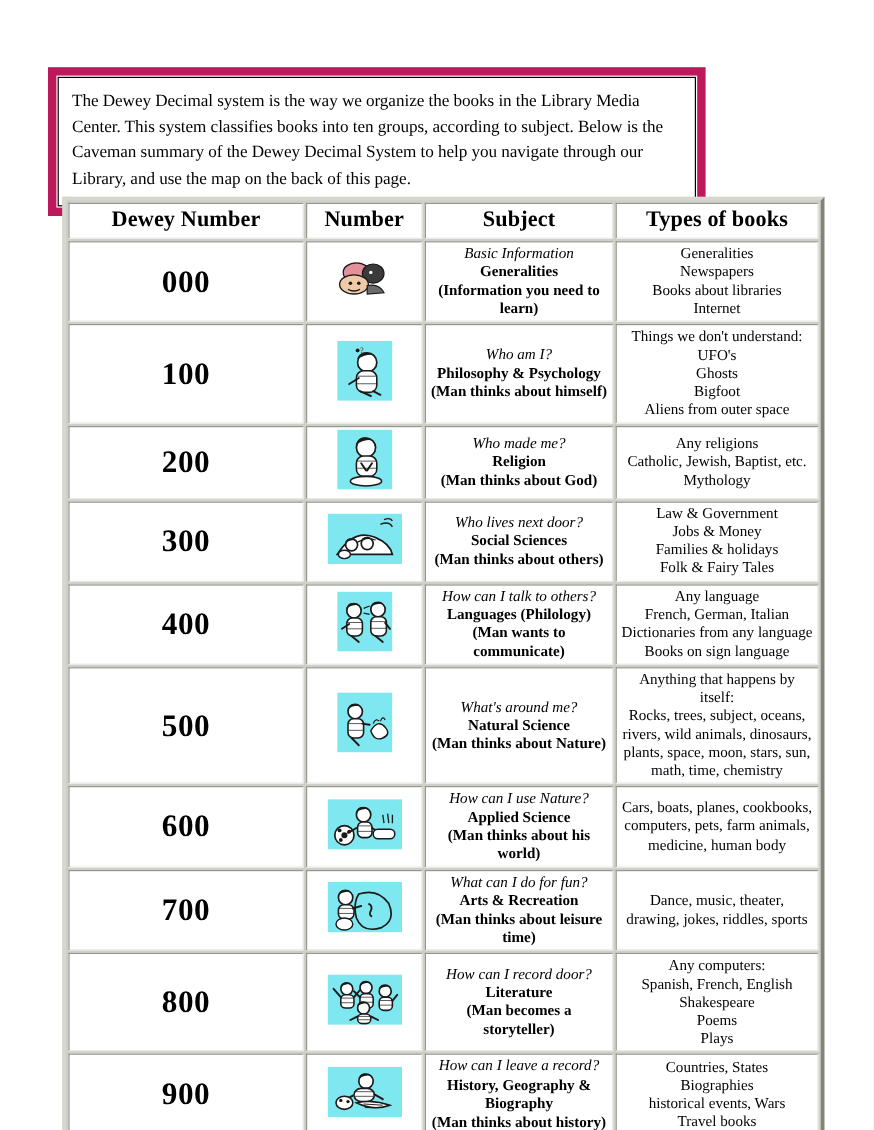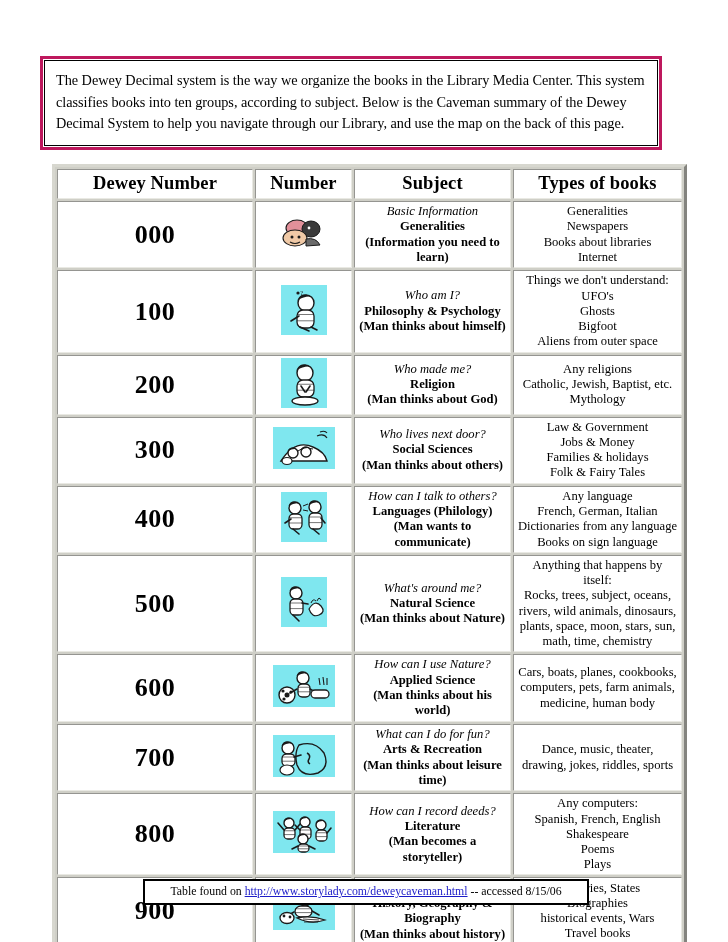--- a/index.html
+++ b/index.html
@@ -22,23 +22,23 @@
     height: 942px;
     position: relative;
     box-sizing: border-box;
   }
 
   
   .intro-wrap {
     position: absolute;
     left: 40px;
     top: 56px;
-    width: 622px;
+    width: 548px;
     box-sizing: border-box;
-    border: 3px solid #be185d;
+    border: 7px solid #be185d;
     background: #ffffff;
     padding: 1px;
   }
   .intro-inner {
     border: 1px solid #000000;
     padding: 9px 11px 10px 11px;
     box-sizing: border-box;
   }
   .intro-text {
     font-size: 14.3px;
@@ -400,21 +400,21 @@
                   <path d="M43,21.75 l11,0 M43,25.6 l11,0" stroke="#1a1a1a" stroke-width="0.8" opacity="0.75"></path>
                   <path d="M54,22 L58,17" stroke="#1a1a1a" stroke-width="1.6" stroke-linecap="round" fill="none"></path>
                   <circle cx="30" cy="28" r="5" fill="#fff" stroke="#1a1a1a" stroke-width="1.4"></circle>
                   <path d="M24.5,26.25 q2.5,-6.5 10,-1.25 q-3,-2.5 -10,1.25z" fill="#1a1a1a"></path>
                   <rect x="25" y="33" width="11" height="8" rx="3.8499999999999996" fill="#fff" stroke="#1a1a1a" stroke-width="1.3"></rect>
                   <path d="M25,35 l11,0 M25,37.8 l11,0" stroke="#1a1a1a" stroke-width="0.8" opacity="0.75"></path>
                   <path d="M25,35 L19,38" stroke="#1a1a1a" stroke-width="1.6" stroke-linecap="round" fill="none"></path>
                   <path d="M36,35 L42,38" stroke="#1a1a1a" stroke-width="1.6" stroke-linecap="round" fill="none"></path>
                 </svg></span></td>
             <td class="subj-cell">
-              <div class="subj-q">How can I record deeds?</div>
+              <div class="subj-q">How can I record door?</div>
               <div class="subj-title">Literature</div>
               <div class="subj-paren">(Man becomes a storyteller)</div>
             </td>
             <td class="types-cell">
               <div>Any computers:</div>
               <div>Spanish, French, English</div>
               <div>Shakespeare</div>
               <div>Poems</div>
               <div>Plays</div>
             </td>
@@ -444,17 +444,14 @@
               <div>Countries, States</div>
               <div>Biographies</div>
               <div>historical events, Wars</div>
               <div>Travel books</div>
             </td>
           </tr>
         </tbody>
     </table>
   </div>
 
-  <div class="footer-wrap">
-    <div class="footer-text"><span>Table found on </span><a class="footer-link" href="#">http://www.storylady.com/deweycaveman.html</a><span>  -- accessed 8/15/06</span></div>
-  </div>
 
 </div>
 
 </body></html>

